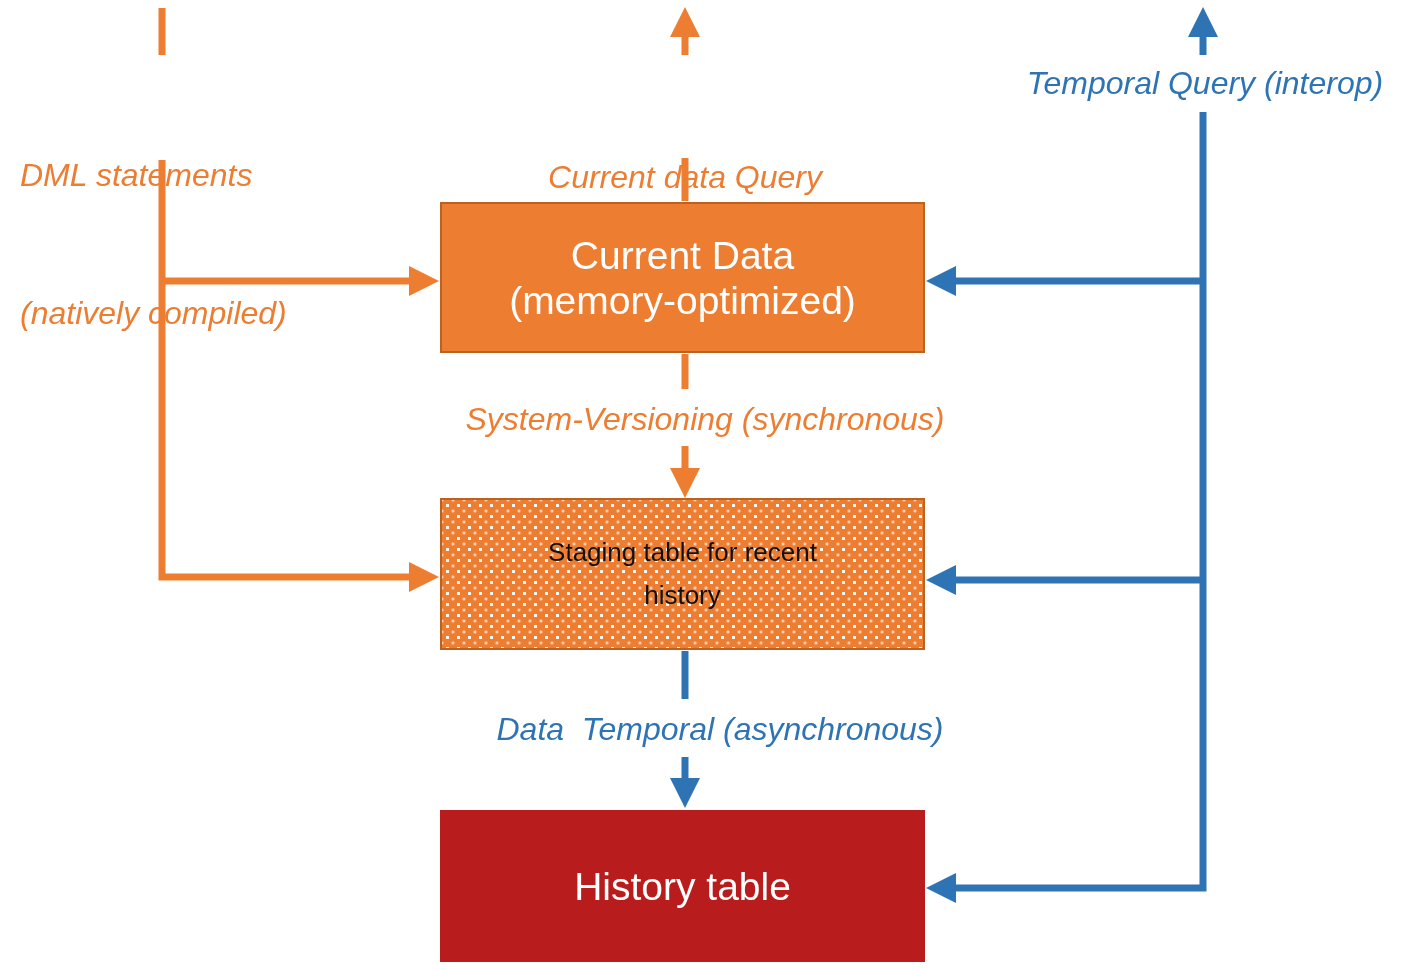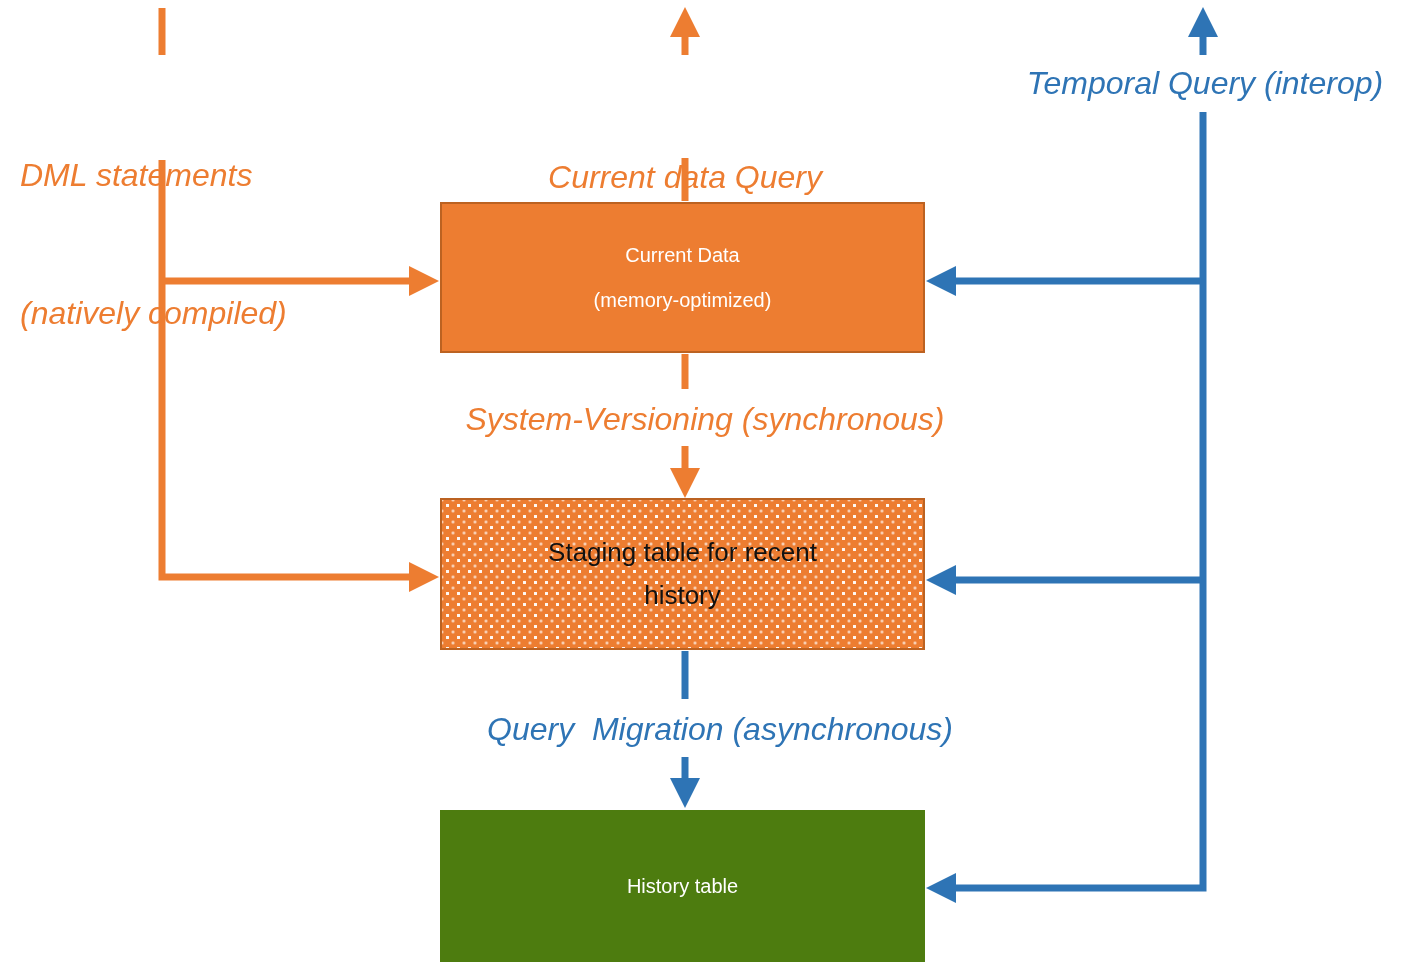--- a/index.html
+++ b/index.html
@@ -34,21 +34,21 @@
   .node {
     position: absolute;
     left: 440px;
     width: 485px;
     box-sizing: border-box;
     display: flex;
     flex-direction: column;
     justify-content: center;
     align-items: center;
     text-align: center;
-    font-size: 20px;
+    font-size: 39px;
     line-height: 45px;
   }
   .node-current {
     top: 202px;
     height: 151px;
     background: #ED7D31;
     border: 2px solid #BC6221;
     color: #ffffff;
   }
   .node-staging {
@@ -61,21 +61,21 @@
     background-size: 11px 11px, 11px 11px;
     background-position: 0 0, 5.5px 5.5px;
     border: 2px solid #BC6221;
     color: #111111;
     font-size: 26px;
     line-height: 43px;
   }
   .node-history {
     top: 810px;
     height: 152px;
-    background: #4d7c0f;
+    background: #b91c1c;
     color: #ffffff;
     gap: 16px;
   }
 </style>
 </head>
 <body>
 
 <div class="canvas">
 
   <svg class="wires" viewBox="0 0 1420 970" aria-hidden="true">
@@ -143,19 +143,19 @@
     <div>(memory-optimized)</div>
   </div>
 
   <div class="label orange-text center" style="left:440px; top:396px; width:530px;">System-Versioning (synchronous)</div>
 
   <div class="node node-staging">
     <div>Staging table for recent</div>
     <div>history</div>
   </div>
 
-  <div class="label blue-text center" style="left:450px; top:706px; width:540px;">Query  Migration (asynchronous)</div>
+  <div class="label blue-text center" style="left:450px; top:706px; width:540px;">Data  Temporal (asynchronous)</div>
 
   <div class="node node-history">
     <div>History table</div>
   </div>
 
 </div>
 
 </body></html>

